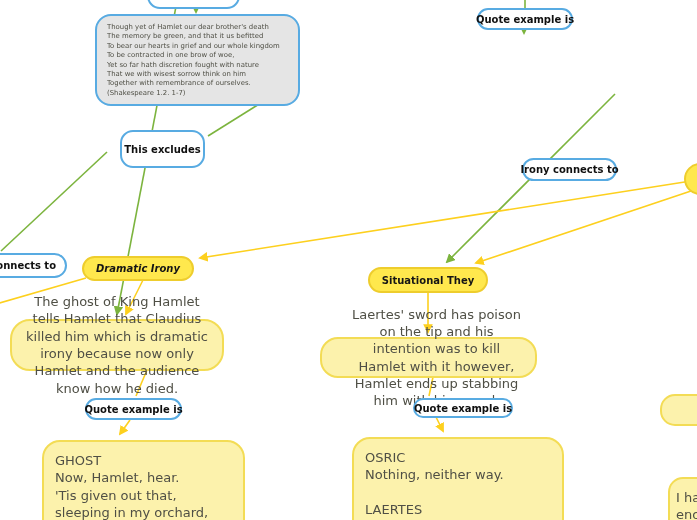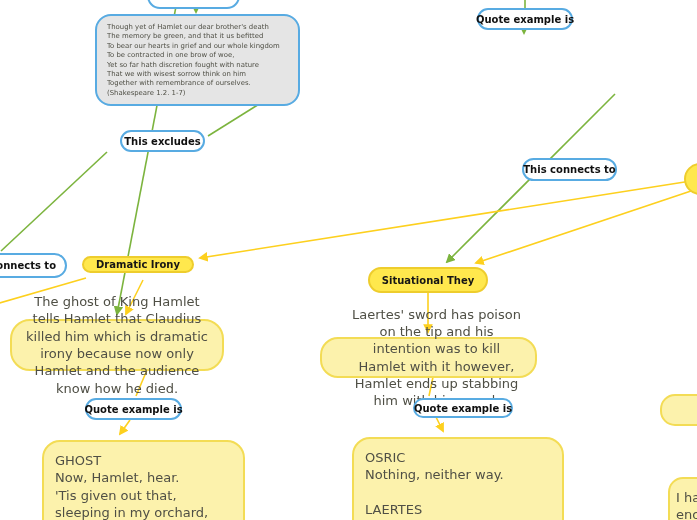--- a/index.html
+++ b/index.html
@@ -75,27 +75,27 @@
 To bear our hearts in grief and our whole kingdom
 To be contracted in one brow of woe,
 Yet so far hath discretion fought with nature
 That we with wisest sorrow think on him
 Together with remembrance of ourselves.
 (Shakespeare 1.2. 1-7)</div>
 
   <div class="pill" style="left:477px;top:8px;width:96px;height:22px;">Quote example is</div>
 
 
-  <div class="pill" style="left:120px;top:130px;width:85px;height:22px;">This excludes</div>
+  <div class="pill" style="left:120px;top:130px;width:85px;height:38px;">This excludes</div>
 
-  <div class="pill" style="left:522px;top:158px;width:95px;height:23px;">This connects to</div>
+  <div class="pill" style="left:522px;top:158px;width:95px;height:23px;">Irony connects to</div>
 
   <div class="pill" style="left:-30px;top:253px;width:97px;height:25px;justify-content:flex-end;padding-right:9px;">s connects to</div>
 
-  <div class="concept" style="left:82px;top:256px;width:112px;height:17px;">Dramatic Irony</div>
+  <div class="concept" style="left:82px;top:256px;width:112px;height:25px;font-style:italic;">Dramatic Irony</div>
 
   <div class="concept" style="left:368px;top:267px;width:120px;height:26px;">Situational They</div>
 
   <div class="concept" style="left:684px;top:163px;width:60px;height:32px;border-radius:16px;"></div>
 
   <div class="ybox desc" style="left:10px;top:319px;width:214px;height:52px;border-radius:20px;">The ghost of King Hamlet tells Hamlet that Claudius killed him which is dramatic irony because now only Hamlet and the audience know how he died.</div>
 
   <div class="ybox desc" style="left:320px;top:337px;width:217px;height:41px;padding-left:28px;">Laertes' sword has poison on the tip and his intention was to kill Hamlet with it however, Hamlet ends up stabbing him with his sword.</div>
 
   <div class="pill" style="left:85px;top:398px;width:97px;height:22px;">Quote example is</div>

